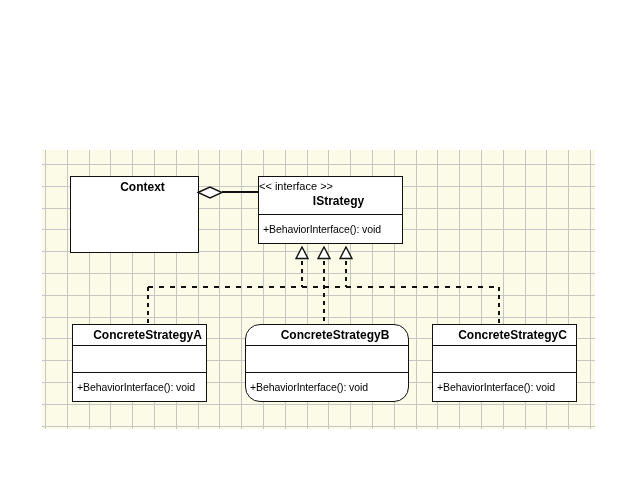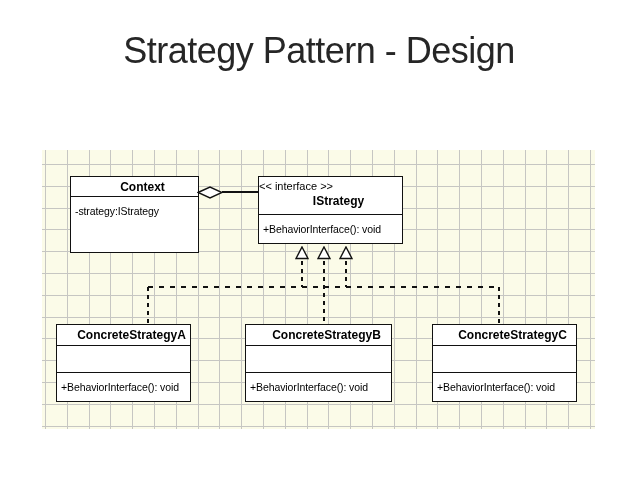--- a/index.html
+++ b/index.html
@@ -87,22 +87,22 @@
   .box-istrategy { left: 258px; top: 176px; width: 145px; height: 68px; }
   .box-istrategy .head-block { height: 37px; }
   .box-istrategy .uml-head { height: 18px; }
   .box-istrategy .comp-meth { flex: 1; }
 
   
   .box-concrete { top: 324px; height: 78px; }
   .box-concrete .uml-head { height: 20px; }
   .box-concrete .comp-attr { height: 27px; }
   .box-concrete .comp-meth { flex: 1; }
-  .box-ca { left: 56px;  width: 135px; }
-  .box-cb { left: 245px; width: 147px; }
+  .box-ca { left: 72px;  width: 135px; }
+  .box-cb { left: 245px; width: 164px; border-radius: 15px; }
   .box-cc { left: 432px; width: 145px; }
 
   
   .connector { position: absolute; }
   .assoc-line {
     left: 222px; top: 191px; width: 36px; height: 1.6px;
     background: #111111;
   }
   .dash-h {
     height: 2px;
@@ -112,29 +112,25 @@
     width: 2px;
     background: repeating-linear-gradient(to bottom, #111111 0px, #111111 4px, transparent 4px, transparent 8px);
   }
   .svg-shape { position: absolute; display: block; }
 </style>
 </head>
 <body>
 
 <div class="slide">
 
-  <div class="title">Strategy Pattern - Design</div>
 
   <div class="grid-area"></div>
 
   <div class="uml-box box-context">
     <div class="uml-head">Context</div>
-    <div class="uml-comp comp-attr">
-      <span>-strategy:IStrategy</span>
-    </div>
   </div>
 
   <div class="uml-box box-istrategy">
     <div class="head-block">
       <div class="uml-stereo">&lt;&lt; interface &gt;&gt;</div>
       <div class="uml-head">IStrategy</div>
     </div>
     <div class="uml-comp comp-meth">
       <span>+BehaviorInterface(): void</span>
     </div>

